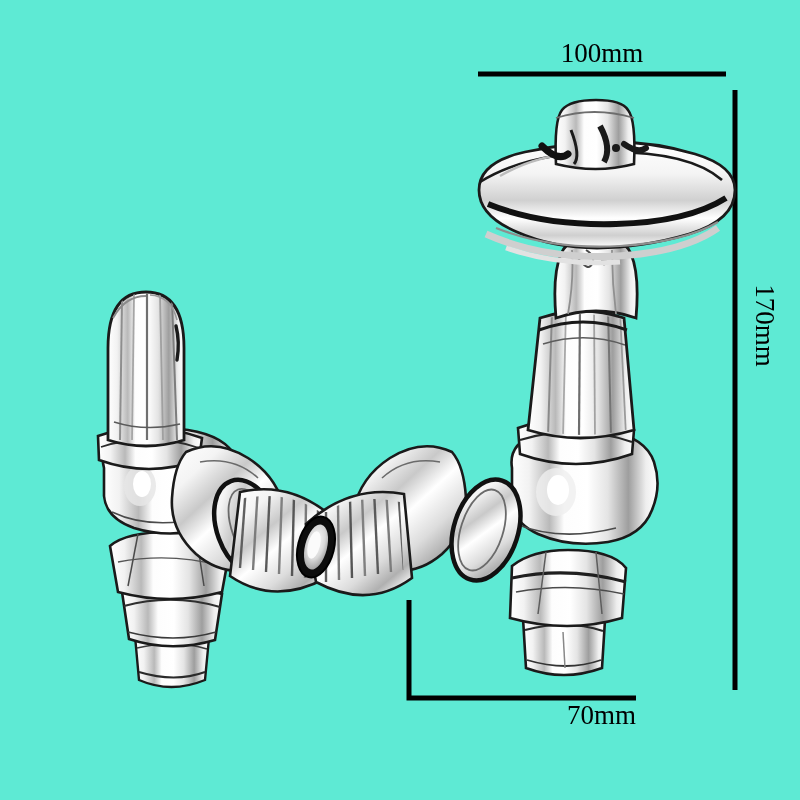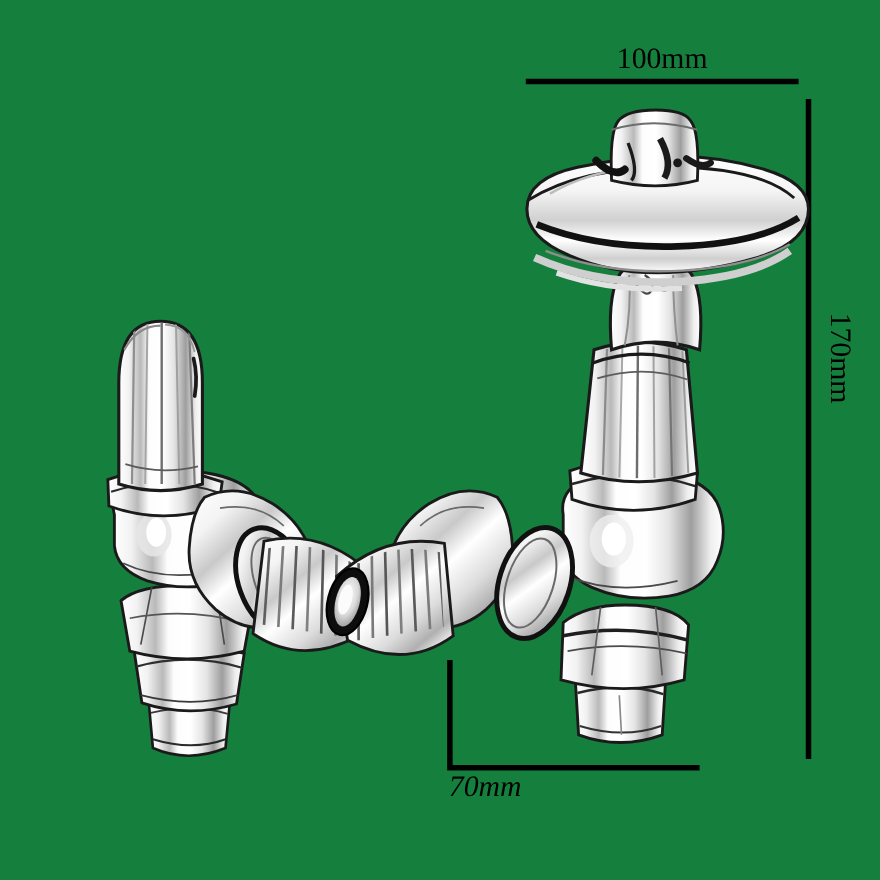--- a/index.html
+++ b/index.html
@@ -12,21 +12,21 @@
     width: 800px;
     height: 800px;
     font-family: "Liberation Serif", "DejaVu Serif", serif;
     overflow: hidden;
     position: relative;
   }
   #diagram-root {
     position: relative;
     width: 800px;
     height: 800px;
-    background: #15803d;
+    background: #5eead4;
   }
   svg.figure {
     position: absolute;
     left: 0;
     top: 0;
     width: 800px;
     height: 800px;
     display: block;
   }
   .dim-label {
@@ -41,22 +41,21 @@
   #label-width-top {
     left: 478px;
     top: 38px;
     width: 248px;
     text-align: center;
   }
   #label-depth-bottom {
     left: 408px;
     top: 700px;
     width: 228px;
-    text-align: left;
-    font-style: italic;
+    text-align: right;
   }
   #label-height-right {
     left: 699px;
     top: 310px;
     width: 130px;
     text-align: center;
     transform: rotate(90deg);
     transform-origin: center center;
   }
 </style>

